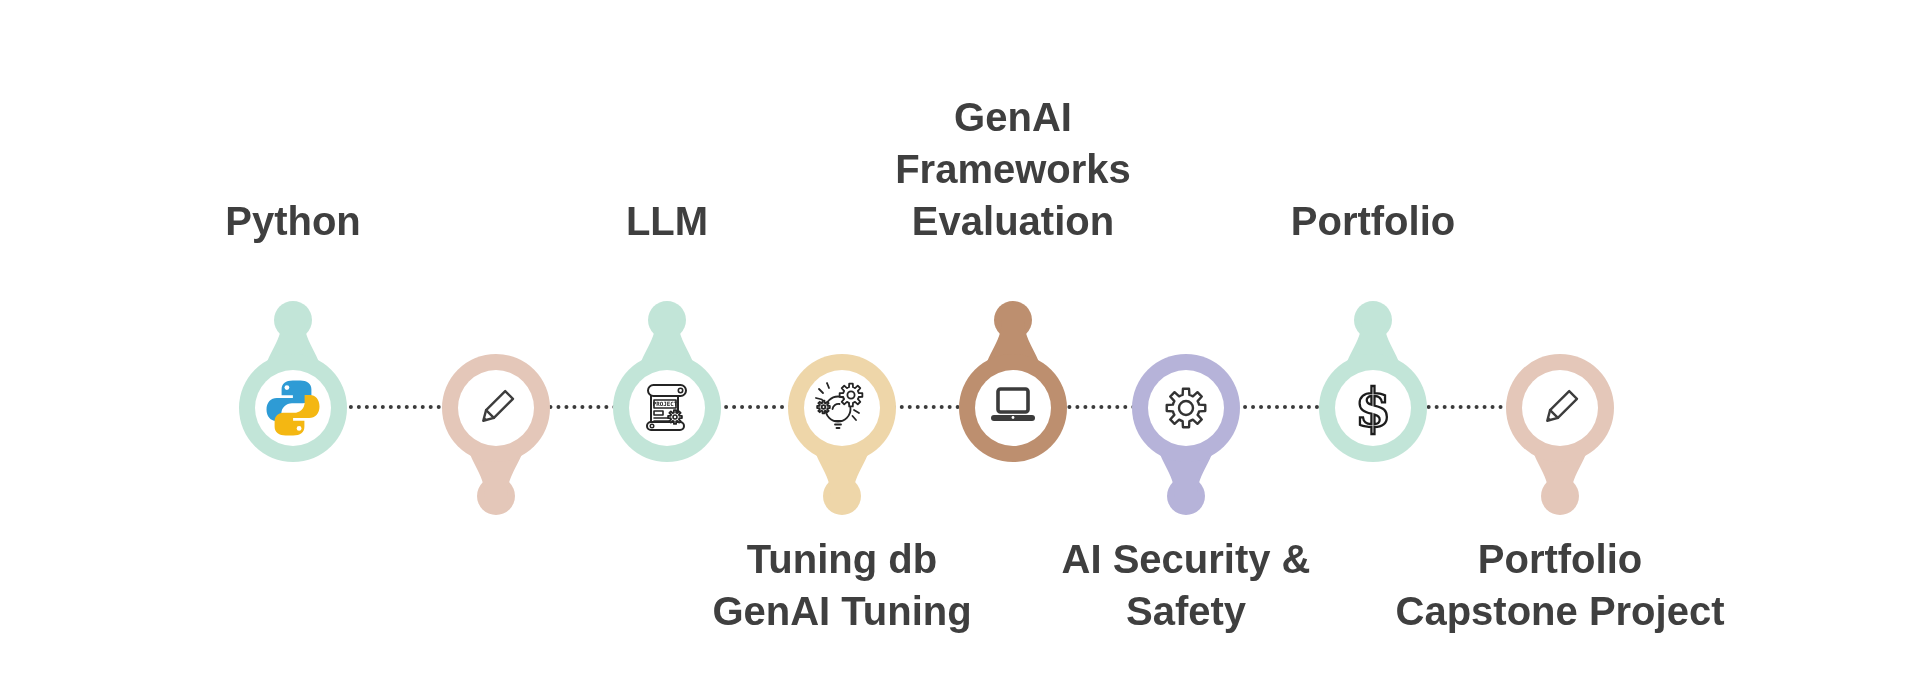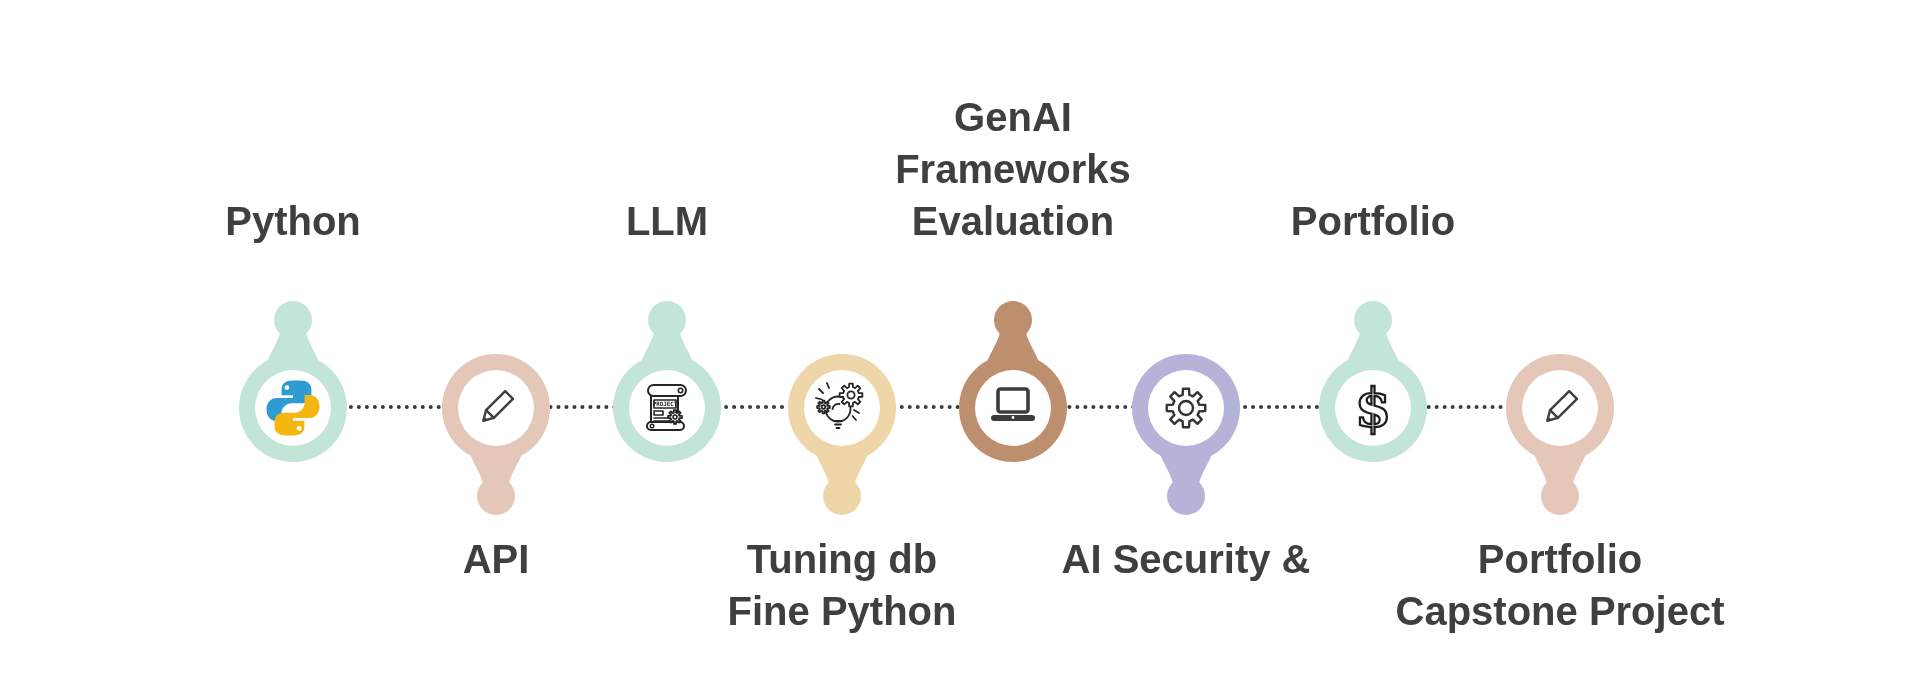--- a/index.html
+++ b/index.html
@@ -57,21 +57,20 @@
       <circle cx="55" cy="63" r="38" fill="#ffffff"></circle>
       <g transform="translate(23,31)">
         <g transform="rotate(45 32 32)" stroke="#3d3d3d" stroke-width="2.4" fill="none" stroke-linejoin="round" stroke-linecap="round">
           <path d="M26.5 13.5 h11 v27 l-5.5 9.5 -5.5 -9.5 z"></path>
           <line x1="26.5" y1="40.5" x2="37.5" y2="40.5"></line>
           <path d="M30.6 46.5 L32 50 L33.4 46.5 Z" fill="#3d3d3d" stroke="none"></path>
         </g>
       </g>
     </svg>
     <div class="step-label below">
-      <span>API</span>
     </div>
   </div>
 
   <div class="node" style="left:667px">
     <div class="step-label above">
       <span>LLM</span>
     </div>
     <svg class="pin up" viewBox="0 0 110 172">
       <circle cx="55" cy="21" r="19" fill="#c2e5d8"></circle>
       <path d="M44 20 C44 46 25 56 25 84 L85 84 C85 56 66 46 66 20 Z" fill="#c2e5d8"></path>
@@ -116,21 +115,21 @@
           <circle cx="41" cy="19" r="3.6"></circle>
           <path d="M17.57 29.96 L19.82 30.00 L19.82 32.00 L17.57 32.04 A4.2 4.2 0 0 1 17.12 33.14 L17.12 33.14 L18.68 34.76 L17.26 36.18 L15.64 34.62 A4.2 4.2 0 0 1 14.54 35.07 L14.54 35.07 L14.50 37.32 L12.50 37.32 L12.46 35.07 A4.2 4.2 0 0 1 11.36 34.62 L11.36 34.62 L9.74 36.18 L8.32 34.76 L9.88 33.14 A4.2 4.2 0 0 1 9.43 32.04 L9.43 32.04 L7.18 32.00 L7.18 30.00 L9.43 29.96 A4.2 4.2 0 0 1 9.88 28.86 L9.88 28.86 L8.32 27.24 L9.74 25.82 L11.36 27.38 A4.2 4.2 0 0 1 12.46 26.93 L12.46 26.93 L12.50 24.68 L14.50 24.68 L14.54 26.93 A4.2 4.2 0 0 1 15.64 27.38 L15.64 27.38 L17.26 25.82 L18.68 27.24 L17.12 28.86 A4.2 4.2 0 0 1 17.57 29.96 Z"></path>
           <circle cx="13.5" cy="31" r="1.8"></circle>
           <line x1="44" y1="34" x2="49" y2="37"></line>
           <line x1="42.5" y1="40" x2="46" y2="44"></line>
         </g>
       </g>
     </svg>
     <div class="step-label below">
       <span>Tuning db</span>
-      <span>Fine Python</span>
+      <span>GenAI Tuning</span>
     </div>
   </div>
 
   <div class="node" style="left:1013px">
     <div class="step-label above">
       <span>GenAI</span>
       <span>Frameworks</span>
       <span>Evaluation</span>
     </div>
     <svg class="pin up" viewBox="0 0 110 172">
@@ -152,20 +151,21 @@
       <path d="M44 152 C44 126 25 116 25 88 L85 88 C85 116 66 126 66 152 Z" fill="#b6b3d9"></path>
       <circle cx="55" cy="63" r="54" fill="#b6b3d9"></circle>
       <circle cx="55" cy="63" r="38" fill="#ffffff"></circle>
       <g transform="translate(23,31)">
         <path fill="#ffffff" stroke="#333333" stroke-width="2.4" stroke-linejoin="round" d="M45.08 28.64 L51.26 28.95 L51.26 35.05 L45.08 35.36 A13.5 13.5 0 0 1 43.62 38.87 L43.62 38.87 L47.78 43.46 L43.46 47.78 L38.87 43.62 A13.5 13.5 0 0 1 35.36 45.08 L35.36 45.08 L35.05 51.26 L28.95 51.26 L28.64 45.08 A13.5 13.5 0 0 1 25.13 43.62 L25.13 43.62 L20.54 47.78 L16.22 43.46 L20.38 38.87 A13.5 13.5 0 0 1 18.92 35.36 L18.92 35.36 L12.74 35.05 L12.74 28.95 L18.92 28.64 A13.5 13.5 0 0 1 20.38 25.13 L20.38 25.13 L16.22 20.54 L20.54 16.22 L25.13 20.38 A13.5 13.5 0 0 1 28.64 18.92 L28.64 18.92 L28.95 12.74 L35.05 12.74 L35.36 18.92 A13.5 13.5 0 0 1 38.87 20.38 L38.87 20.38 L43.46 16.22 L47.78 20.54 L43.62 25.13 A13.5 13.5 0 0 1 45.08 28.64 Z"></path>
         <circle cx="32" cy="32" r="7" fill="none" stroke="#333333" stroke-width="2.4"></circle>
       </g>
     </svg>
     <div class="step-label below">
       <span>AI Security &amp;</span>
+      <span>Safety</span>
     </div>
   </div>
 
   <div class="node" style="left:1373px">
     <div class="step-label above">
       <span>Portfolio</span>
     </div>
     <svg class="pin up" viewBox="0 0 110 172">
       <circle cx="55" cy="21" r="19" fill="#c2e5d8"></circle>
       <path d="M44 20 C44 46 25 56 25 84 L85 84 C85 56 66 46 66 20 Z" fill="#c2e5d8"></path>

